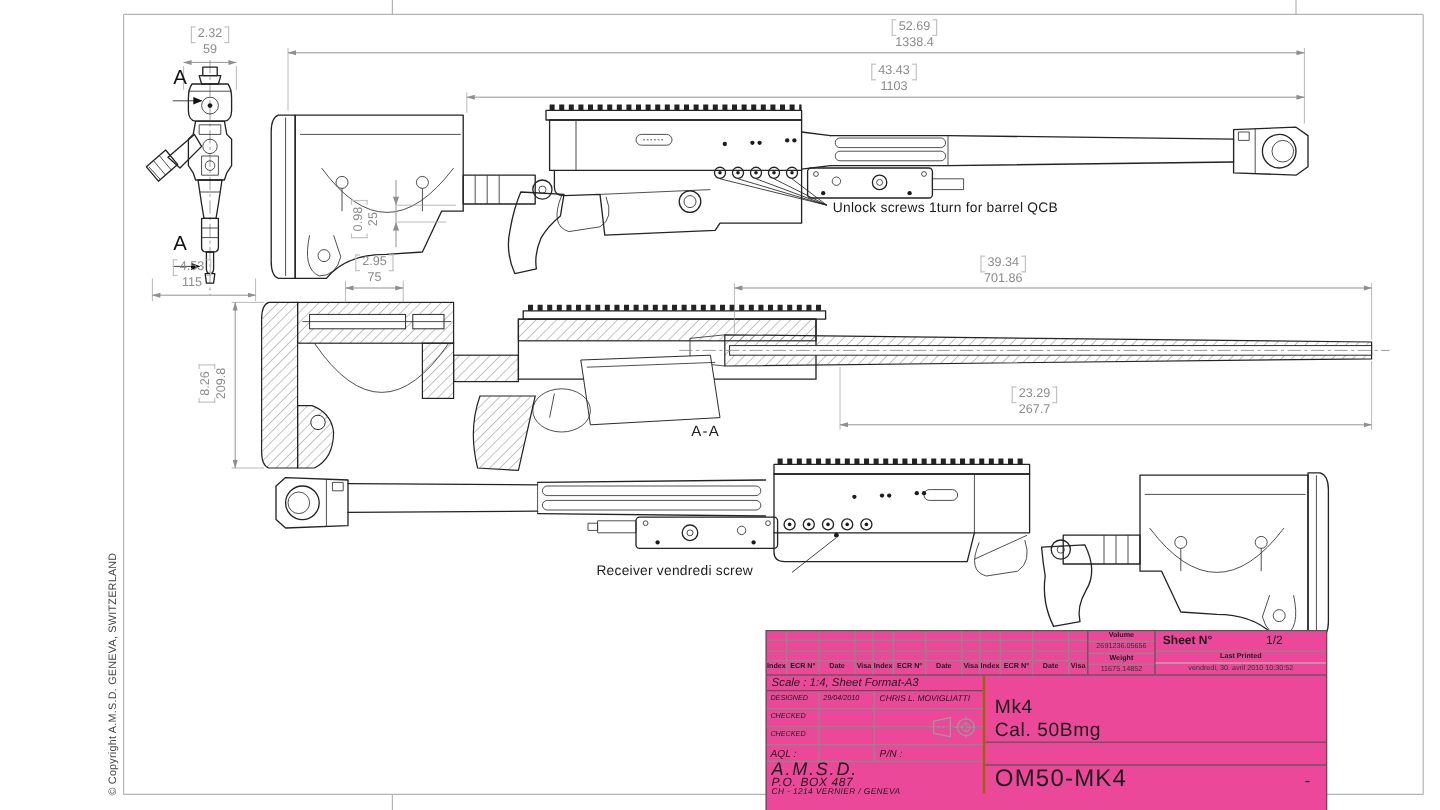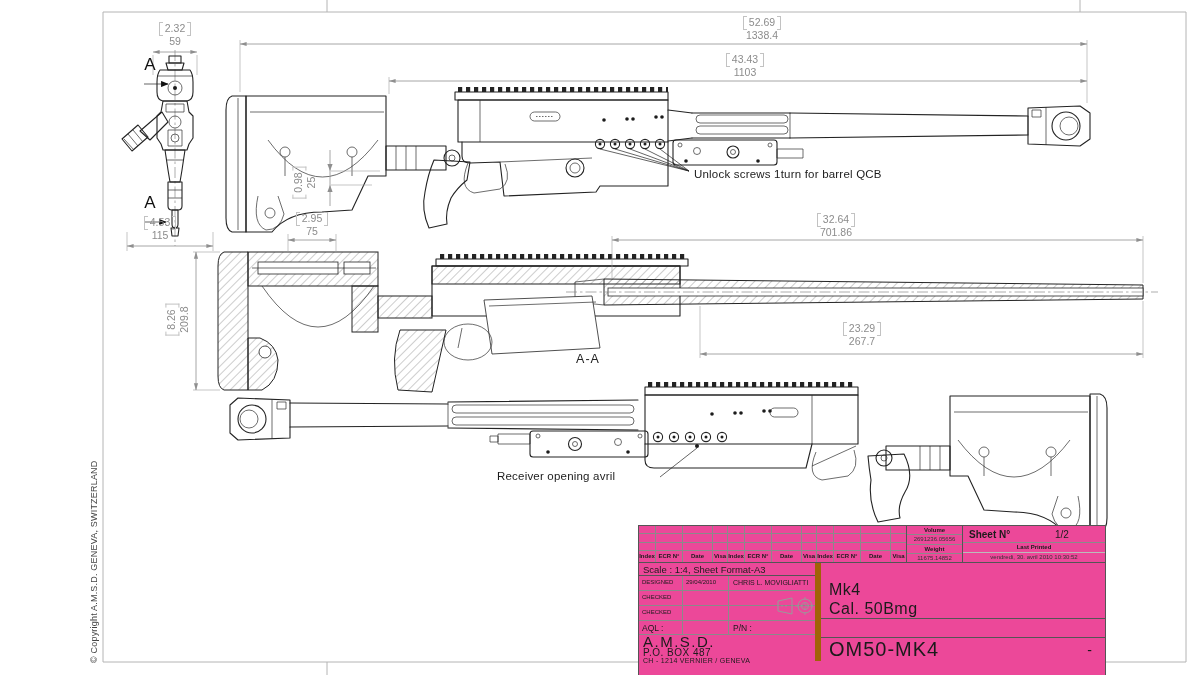--- a/index.html
+++ b/index.html
@@ -50,21 +50,21 @@
   .tb-vol div:last-child{border-bottom:none;}
   .vl{font-size:6px;font-weight:bold;}
   .vv{font-size:6px;color:#333;}
   .tb-sheet{flex:1;display:flex;flex-direction:column;}
   .sheet-top{height:18px;display:flex;border-bottom:1px solid #8a8a8a;}
   .sh-l{font-weight:bold;font-size:10px;padding:3px 0 0 6px;width:66px;}
   .sh-v{font-size:10px;padding:3px 0 0 26px;}
   .lp-l{font-weight:bold;font-size:6px;text-align:center;line-height:9px;border-bottom:1px solid #bbb;}
   .lp-v{font-size:6px;color:#333;text-align:center;line-height:9px;}
   .tb-main{display:flex;height:98px;}
-  .tb-left{width:182px;border-right:6px solid #a16207;position:relative;}
+  .tb-left{width:182px;border-right:2px solid #a16207;position:relative;font-style:italic;}
   .scale-row{height:13px;border-bottom:1px solid #555;font-size:9.5px;padding:1px 0 0 4px;}
   .p-row{height:15px;border-bottom:1px solid #8a8a8a;display:flex;}
   .p-row.h14{height:14px;}
   .pc1{width:44px;border-right:1px solid #8a8a8a;padding:3px 0 0 3px;font-size:6px;}
   .pc2{width:46px;border-right:1px solid #8a8a8a;padding:3px 0 0 3px;font-size:6px;}
   .pc3{flex:1;padding:3px 0 0 4px;font-size:7px;}
   .aqlrow .pc1,.aqlrow .pc3{font-size:8.5px;padding-top:2px;}
   .company{padding:1px 0 0 4px;line-height:1;}
   .cname{font-size:15px;letter-spacing:1.5px;line-height:12px;}
   .caddr1{font-size:10px;letter-spacing:0.5px;line-height:9px;}
@@ -337,21 +337,21 @@
   </g>
 </svg>
 
 <div class="copyright">© Copyright A.M.S.D. GENEVA, SWITZERLAND</div>
 
 <div class="seca" style="left:140px;top:55px;">A</div>
 <div class="seca" style="left:140px;top:193px;">A</div>
 <div class="aa" style="left:566px;top:352px;">A-A</div>
 
 <div class="note" style="left:694px;top:168px;text-align:center;">Unlock screws 1turn for barrel QCB</div>
-<div class="note" style="left:497px;top:470px;">Receiver opening avril</div>
+<div class="note" style="left:497px;top:470px;">Receiver vendredi screw</div>
 
 <div class="dim" style="left:145px;top:22px;width:60px;">
   <span class="din">2.32</span>
   <span class="dmm">59</span>
 </div>
 <div class="dim" style="left:130px;top:216px;width:60px;">
   <span class="din">4.53</span>
   <span class="dmm">115</span>
 </div>
 <div class="dim" style="left:702px;top:16px;width:120px;">
@@ -368,21 +368,21 @@
 </div>
 <div class="dim" style="left:282px;top:212px;width:60px;">
   <span class="din">2.95</span>
   <span class="dmm">75</span>
 </div>
 <div class="dim rot" style="left:148px;top:307px;width:60px;">
   <span class="din">8.26</span>
   <span class="dmm">209.8</span>
 </div>
 <div class="dim" style="left:776px;top:213px;width:120px;">
-  <span class="din">32.64</span>
+  <span class="din">39.34</span>
   <span class="dmm">701.86</span>
 </div>
 <div class="dim" style="left:802px;top:322px;width:120px;">
   <span class="din">23.29</span>
   <span class="dmm">267.7</span>
 </div>
 
 <div class="tb">
   <div class="tb-top">
     <div class="tb-rev">

